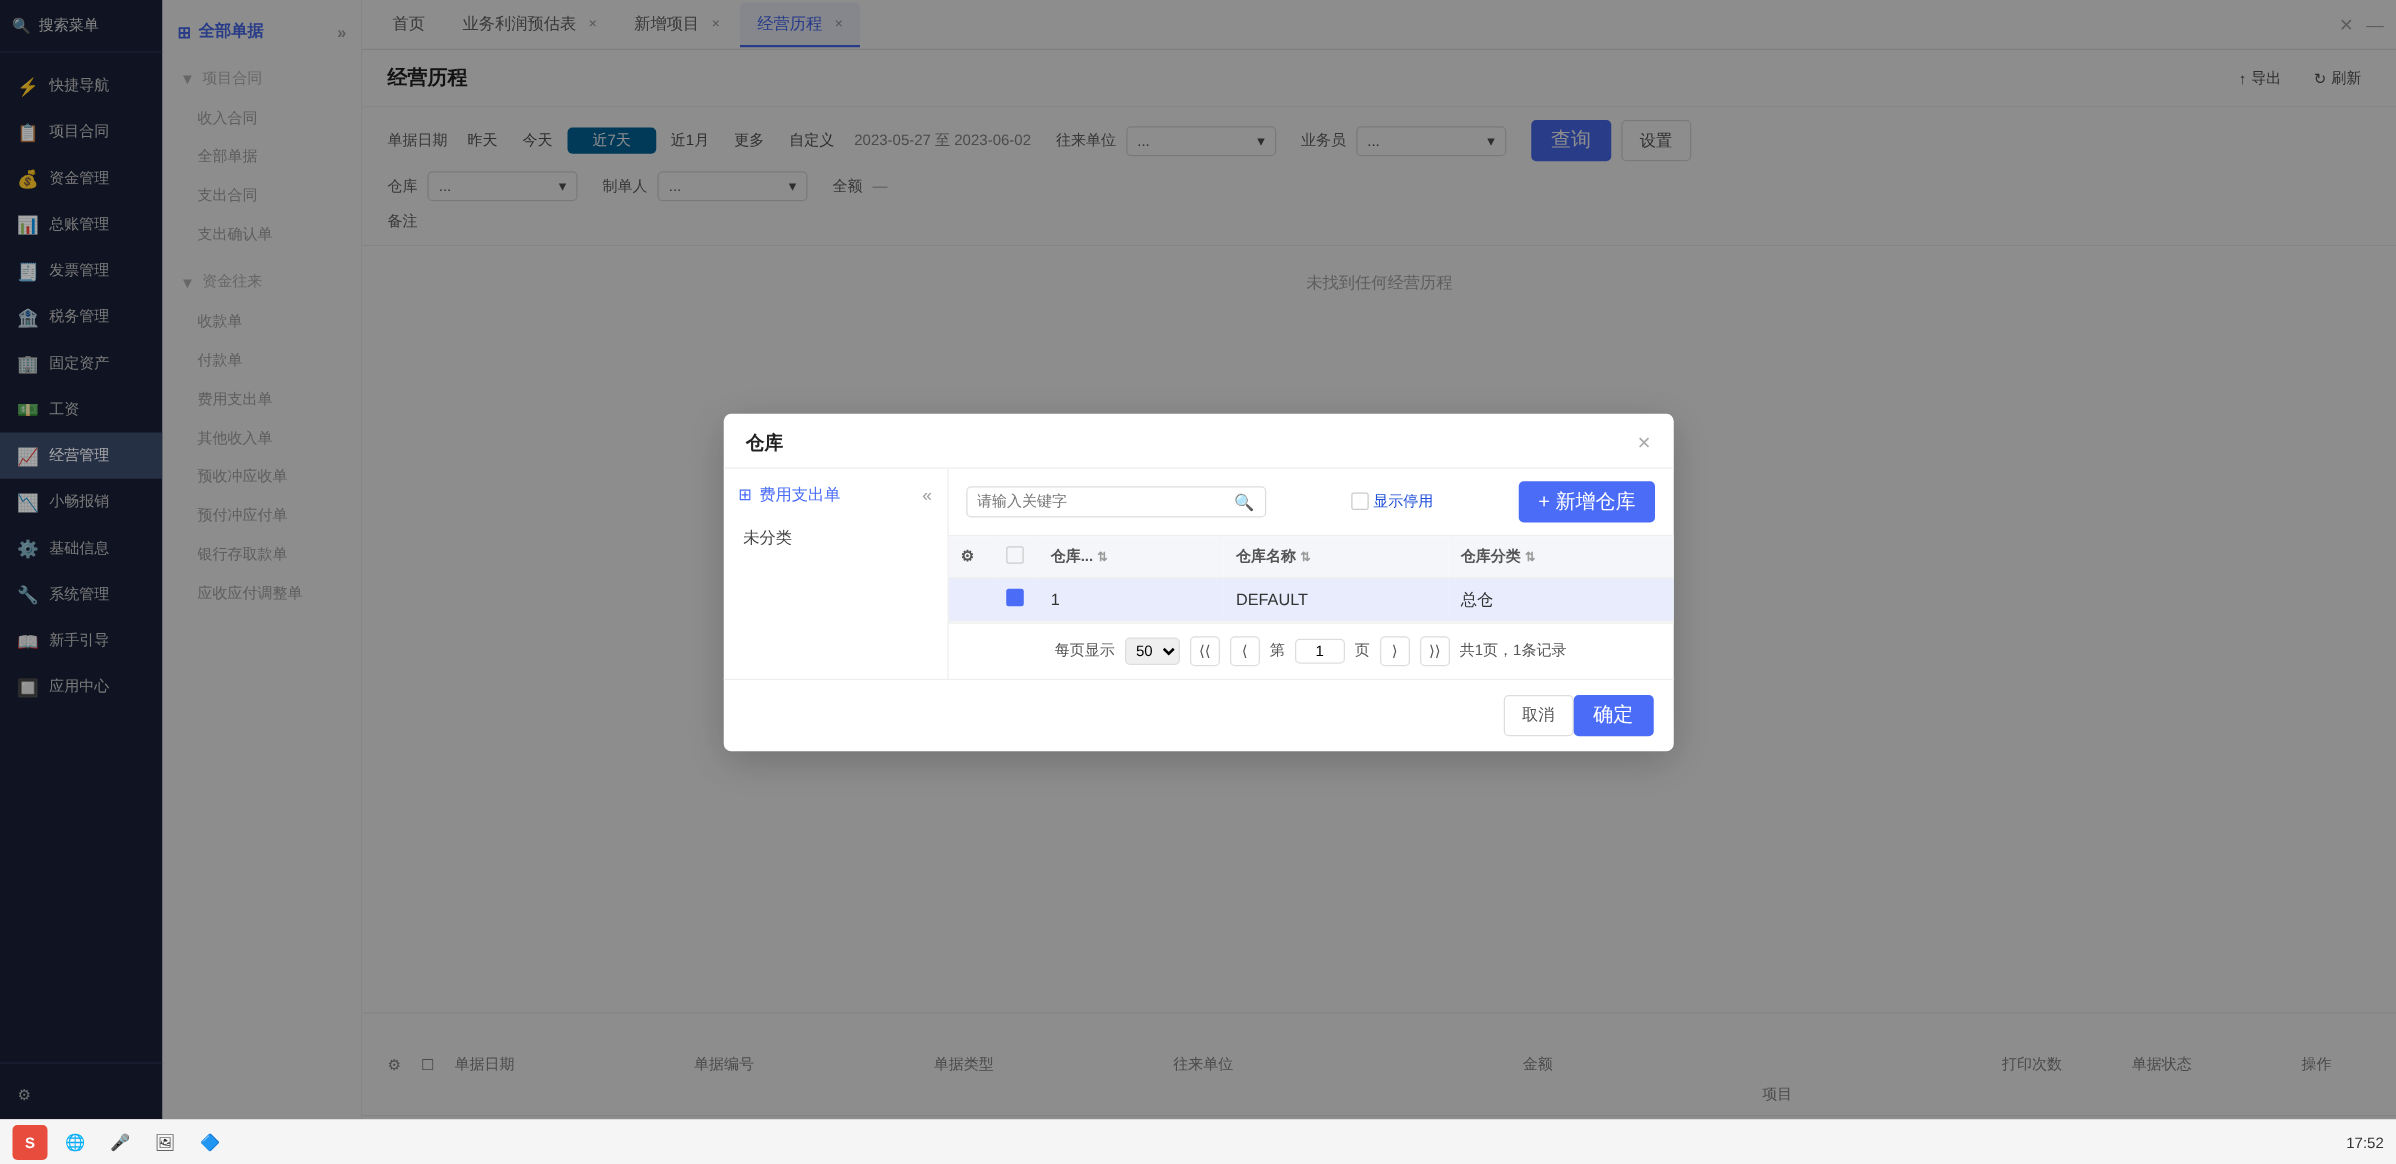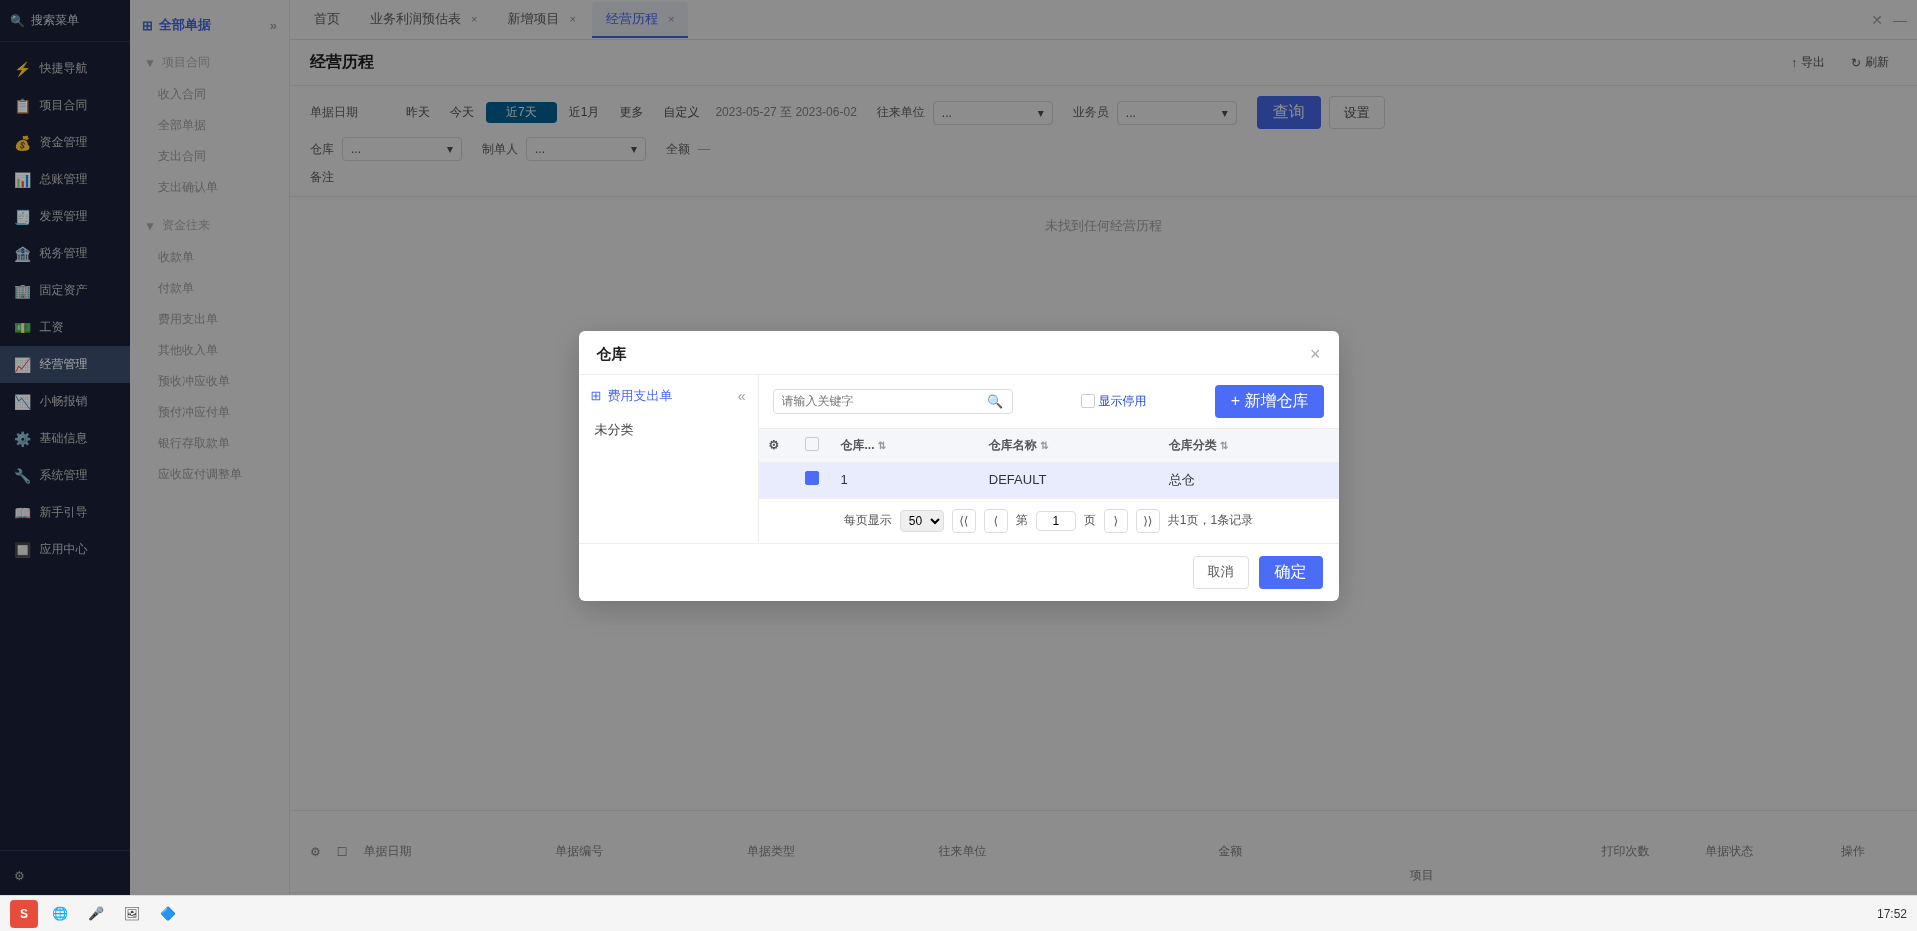--- a/index.html
+++ b/index.html
@@ -33,21 +33,21 @@
     .page-title { font-size: 16px; font-weight: bold; color: #222; }
     .header-actions { display: flex; gap: 10px; align-items: center; }
     .btn-export { display: flex; align-items: center; gap: 4px; color: #555; font-size: 12px; cursor: pointer; padding: 4px 8px; }
     .btn-refresh { display: flex; align-items: center; gap: 4px; color: #555; font-size: 12px; cursor: pointer; padding: 4px 8px; }
 
     
     .filter-bar { background: #fff; padding: 10px 20px; border-bottom: 1px solid #eee; }
     .filter-row { display: flex; align-items: center; gap: 20px; margin-bottom: 8px; flex-wrap: wrap; }
     .filter-group { display: flex; align-items: center; gap: 8px; }
     .filter-label { color: #666; font-size: 12px; white-space: nowrap; }
-    .date-btns { display: flex; gap: 4px; margin-left: 32px; }
+    .date-btns { display: flex; gap: 4px; }
     .date-btn { padding: 2px 8px; font-size: 12px; color: #555; cursor: pointer; border: none; background: none; }
     .date-btn.active { background: #0369a1; color: #fff; border-radius: 4px; padding: 2px 20px; }
     .date-range { font-size: 12px; color: #888; }
     .filter-select { border: 1px solid #ddd; border-radius: 4px; padding: 4px 8px; font-size: 12px; color: #555; background: #fff; cursor: pointer; display: flex; align-items: center; gap: 4px; min-width: 120px; justify-content: space-between; }
 
     
     .btn-primary { background: #4a6cf7; color: #fff; border: none; border-radius: 4px; padding: 6px 16px; font-size: 16px; cursor: pointer; }
     .btn-default { background: #fff; color: #555; border: 1px solid #ddd; border-radius: 4px; padding: 5px 14px; font-size: 13px; cursor: pointer; }
     .btn-settings { background: #fff; color: #555; border: 1px solid #ddd; border-radius: 4px; padding: 5px 14px; font-size: 13px; cursor: pointer; }
 
@@ -87,21 +87,21 @@
     .table-scroll { flex: 1; overflow-y: auto; }
     .sort-icon { color: #999; font-size: 10px; }
 
     
     .dialog-pagination { display: flex; align-items: center; justify-content: center; padding: 10px 14px; border-top: 1px solid #eee; gap: 8px; font-size: 12px; color: #555; }
     .page-select { border: 1px solid #ddd; border-radius: 4px; padding: 2px 4px; font-size: 12px; }
     .page-btn { width: 24px; height: 24px; border: 1px solid #ddd; border-radius: 4px; background: #fff; cursor: pointer; display: flex; align-items: center; justify-content: center; font-size: 12px; color: #555; }
     .page-input { width: 40px; border: 1px solid #ddd; border-radius: 4px; padding: 2px 6px; font-size: 12px; text-align: center; }
 
     
-    .dialog-footer { padding: 12px 16px; border-top: 1px solid #eee; display: flex; justify-content: flex-end; gap: 10px; }
+    .dialog-footer { padding: 12px 16px; border-top: 1px solid #eee; display: flex; justify-content: flex-end; }
 
     
     .page-bottom-bar { background: #fff; border-top: 1px solid #eee; padding: 8px 20px; display: flex; align-items: center; gap: 10px; font-size: 12px; color: #888; }
 
     
     .taskbar { background: #f5f5f5; border-top: 1px solid #ddd; height: 36px; display: flex; align-items: center; justify-content: space-between; padding: 0 10px; position: fixed; bottom: 0; left: 0; right: 0; z-index: 200; }
     .taskbar-left { display: flex; gap: 8px; align-items: center; }
     .taskbar-right { display: flex; gap: 6px; align-items: center; font-size: 12px; color: #333; text-align: right; }
     .taskbar-icon { width: 28px; height: 28px; display: flex; align-items: center; justify-content: center; border-radius: 4px; }
     .taskbar-time { font-size: 12px; color: #333; }

